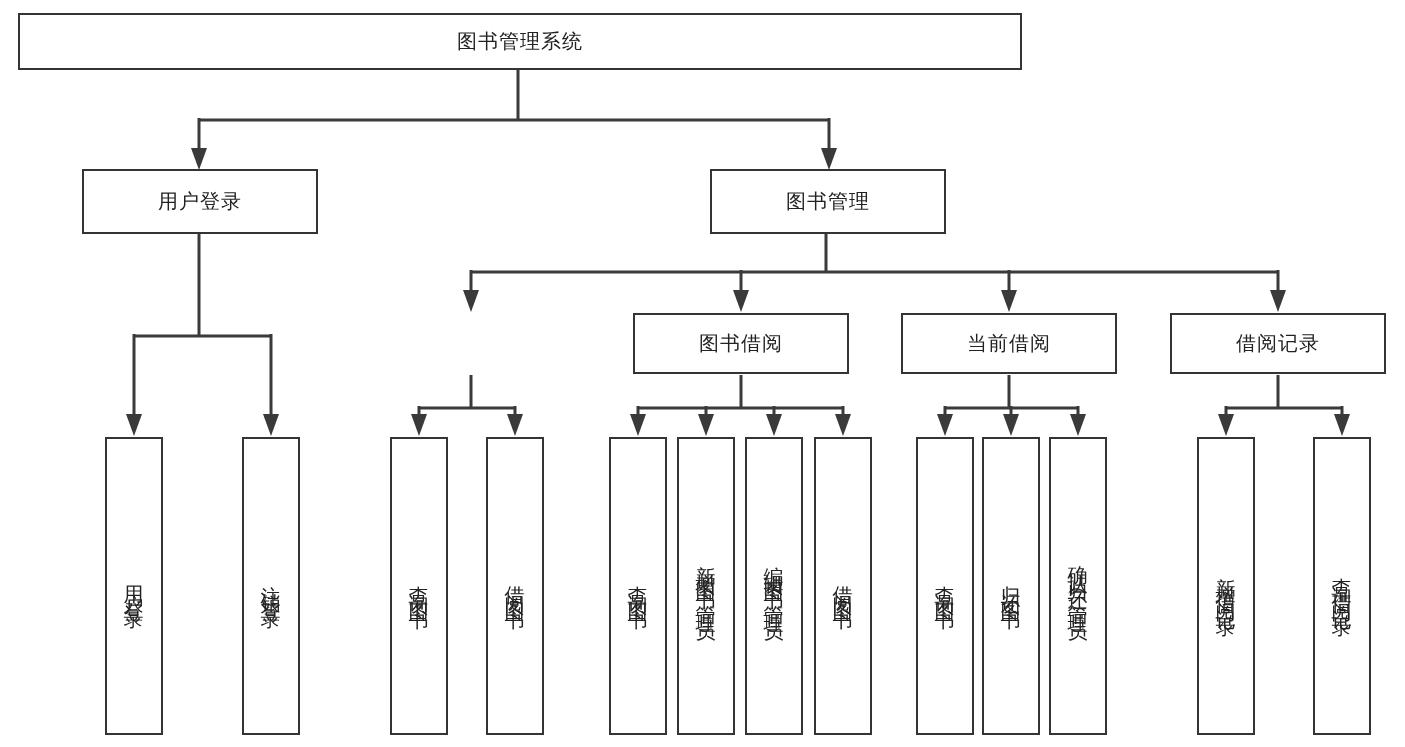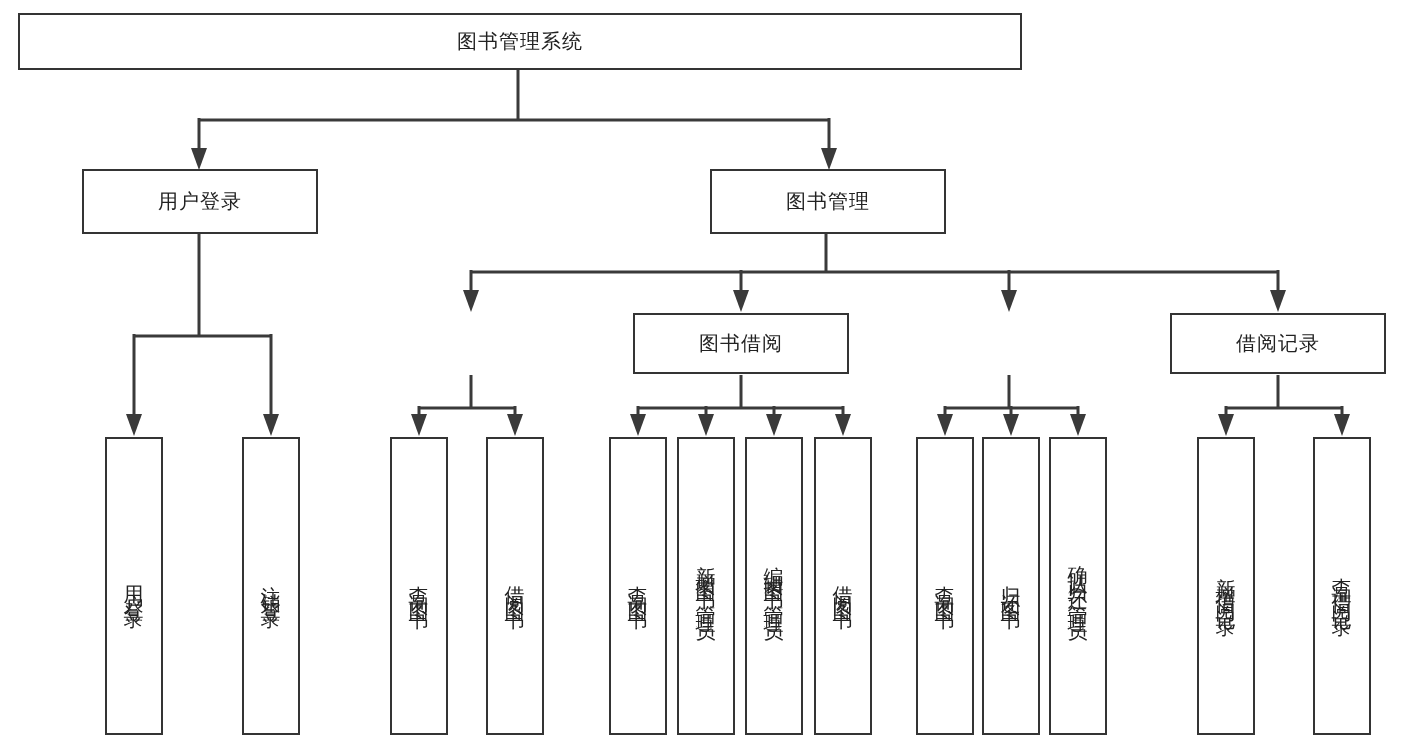--- a/index.html
+++ b/index.html
@@ -138,20 +138,23 @@
   <div class="box" style="left:82px; top:169px; width:232px; height:61px;">
     <span>用户登录</span>
   </div>
   <div class="box" style="left:710px; top:169px; width:232px; height:61px;text-align:center;">
     <span>图书管理</span>
   </div>
 
   <div class="box" style="left:633px; top:306px; width:212px; height:57px;margin-top:7px;">
     <span>图书借阅</span>
   </div>
+  <div class="box" style="left:901px; top:313px; width:212px; height:57px;">
+    <span>当前借阅</span>
+  </div>
   <div class="box" style="left:1170px; top:313px; width:212px; height:57px;">
     <span>借阅记录</span>
   </div>
 
   <div class="leaf" style="left:105px;">
     <span class="vlabel">用户登录</span>
   </div>
   <div class="leaf" style="left:242px;">
     <span class="vlabel">注销登录</span>
   </div>

